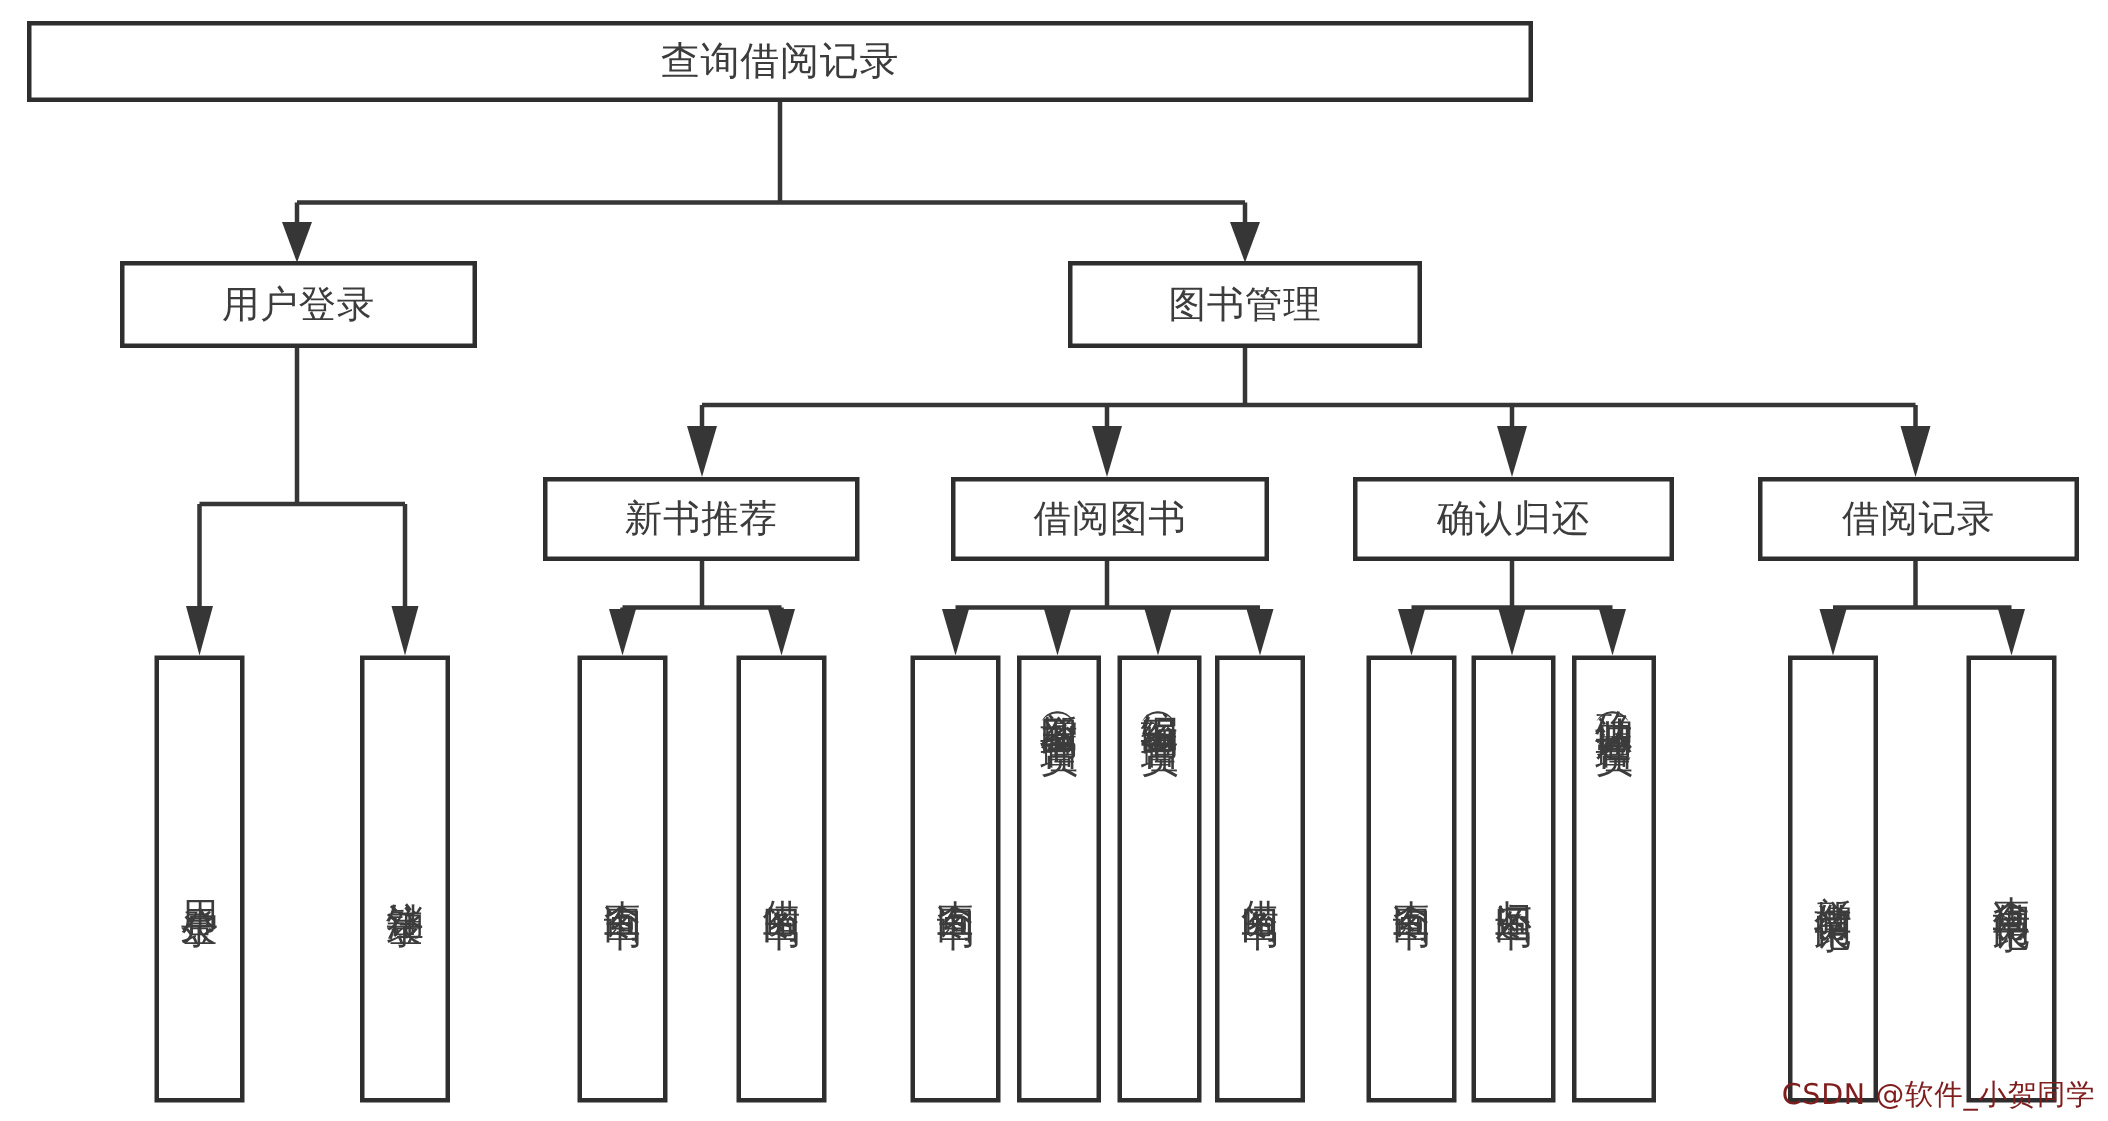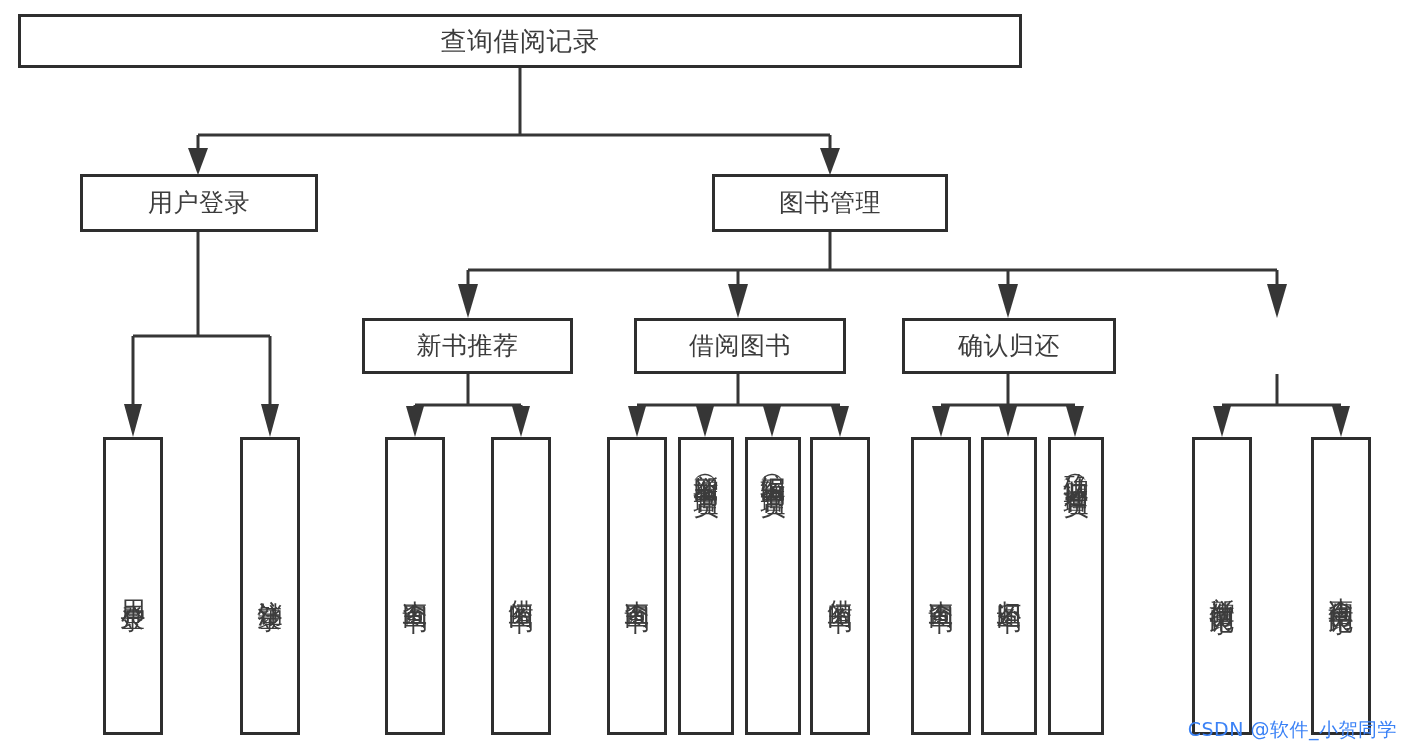--- a/index.html
+++ b/index.html
@@ -80,21 +80,21 @@
     align-items: center;
     padding-top: 0;
   }
 
   
   #watermark {
     position: absolute;
     right: 8px;
     bottom: 4px;
     font-size: 19px;
-    color: #3b82f6;
+    color: #7f1d1d;
     letter-spacing: 0.5px;
     z-index: 5;
     white-space: nowrap;
   }
 </style>
 </head>
 <body>
 
 <div id="canvas">
 
@@ -168,20 +168,23 @@
   </div>
 
   <div class="node h" style="left:634px; top:318px; width:212px; height:56px;">
     <span class="label">借阅图书</span>
   </div>
 
   <div class="node h" style="left:902px; top:318px; width:214px; height:56px;">
     <span class="label">确认归还</span>
   </div>
 
+  <div class="node h" style="left:1172px; top:318px; width:214px; height:56px;">
+    <span class="label">借阅记录</span>
+  </div>
 
   <div class="node v center" style="left:103px; top:437px; width:60px; height:298px;">
     <span class="label">用户登录</span>
   </div>
 
   <div class="node v center" style="left:240px; top:437px; width:60px; height:298px;">
     <span class="label">注销登录</span>
   </div>
 
   <div class="node v center" style="left:385px; top:437px; width:60px; height:298px;">

